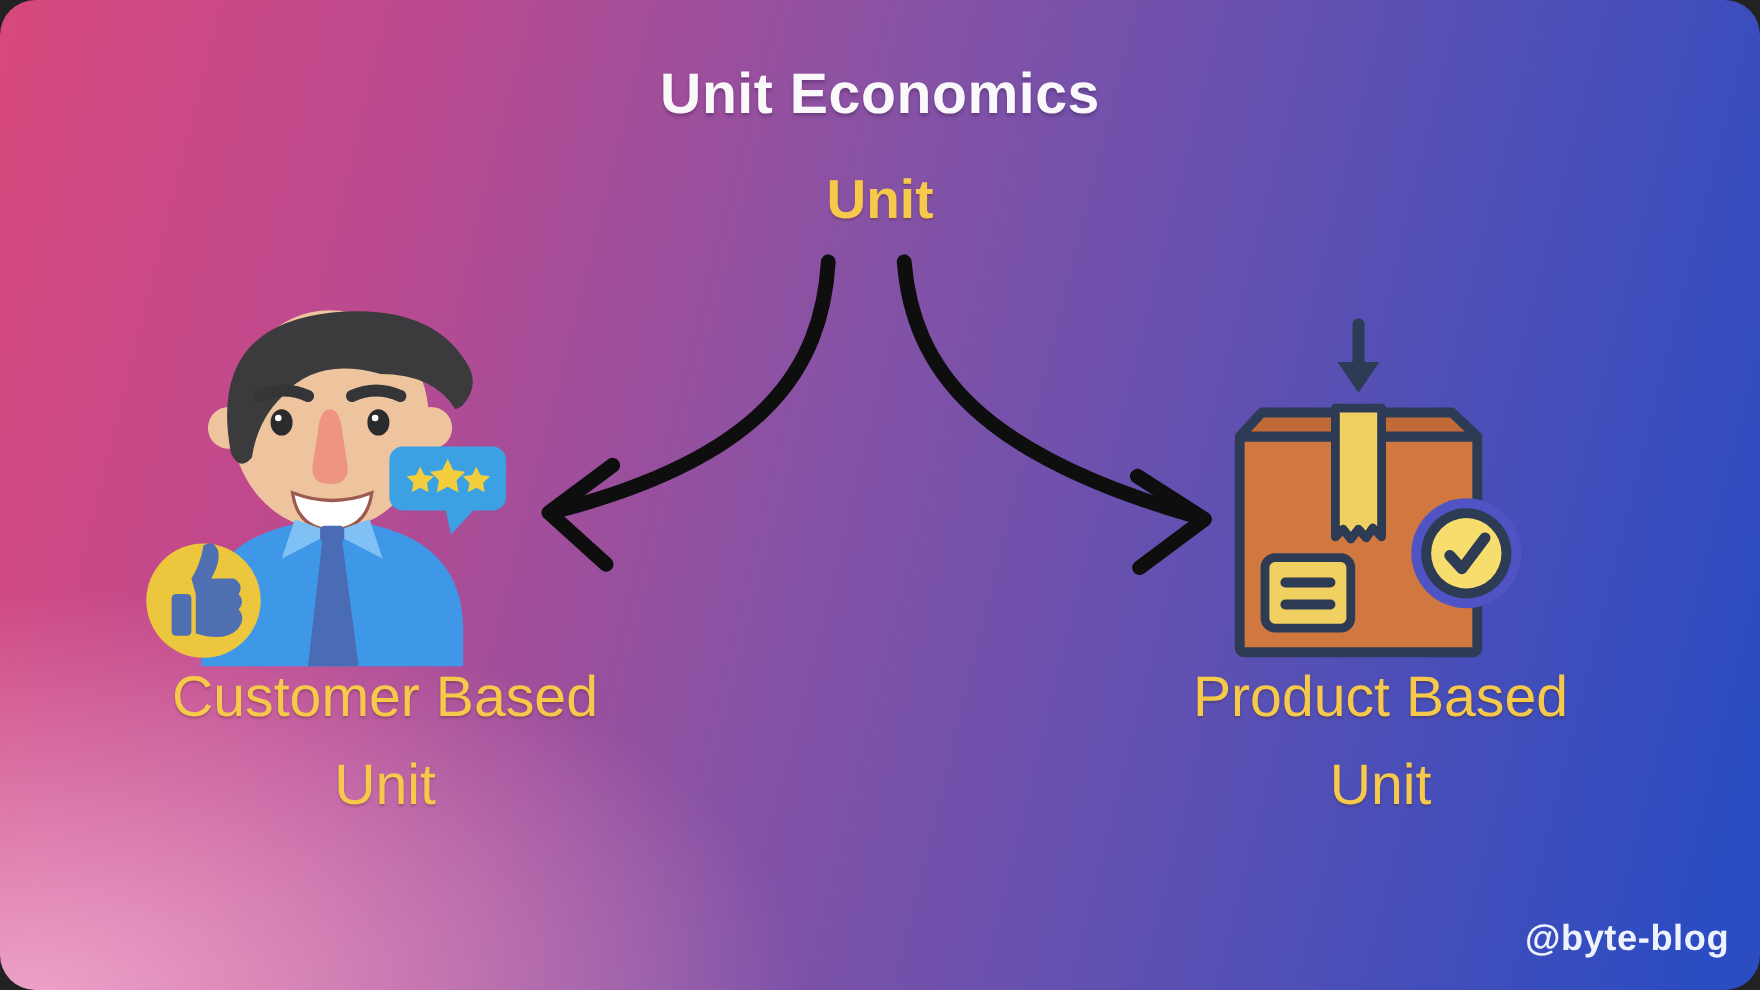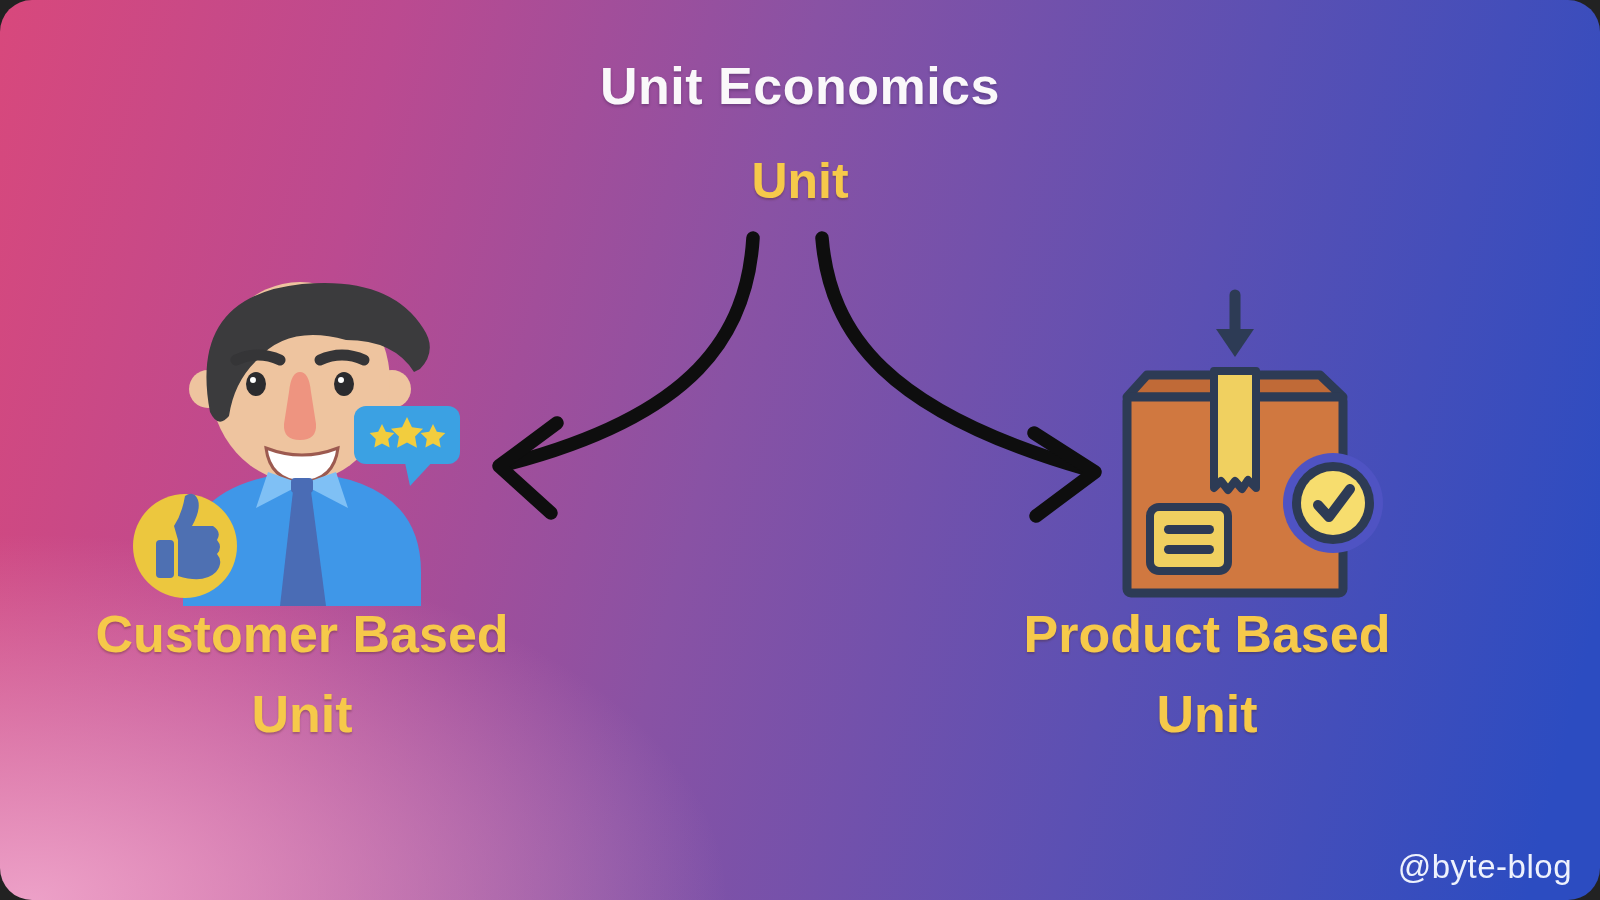--- a/index.html
+++ b/index.html
@@ -16,28 +16,29 @@
     font-size:52px;font-weight:700;color:#faf8fa;letter-spacing:0.5px;
     text-shadow:0 2px 3px rgba(40,20,60,.30);
   }
   .root-label{
     position:absolute;left:0;right:0;top:152px;text-align:center;
     font-size:50px;font-weight:700;color:#f6c94a;
     text-shadow:0 2px 2px rgba(70,35,20,.30);
   }
   .branch-label{
     position:absolute;top:594px;width:604px;text-align:center;
-    font-size:52px;font-weight:700;color:#f6c94a;line-height:80px;
+    font-size:52px;font-weight:400;color:#f6c94a;line-height:80px;
     text-shadow:0 2px 2px rgba(70,35,20,.30);
+    margin-left:48px;
   }
   .branch-label.customer{left:0;}
   .branch-label.product{left:905px;}
   .watermark{
-    position:absolute;right:28px;bottom:14px;
-    font-size:33px;font-weight:400;color:#eef2fd;letter-spacing:0.5px;
+    position:absolute;right:28px;bottom:28px;
+    font-size:33px;font-weight:700;color:#eef2fd;letter-spacing:0.5px;
   }
   svg{position:absolute;display:block;}
   .arrows-layer{left:0;top:0;pointer-events:none;}
   .avatar-layer{left:130px;top:274px;}
   .box-layer{left:1098px;top:283px;}
 </style>
 </head>
 <body>
 
 <div class="canvas">

